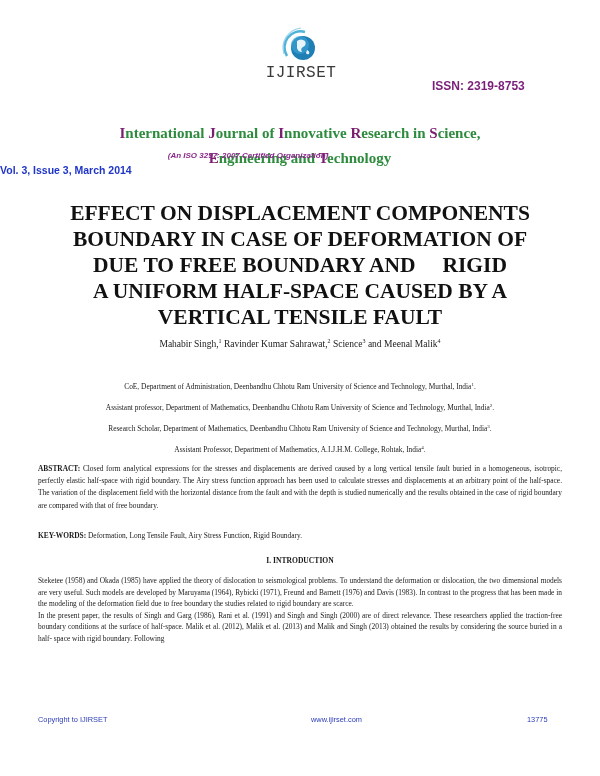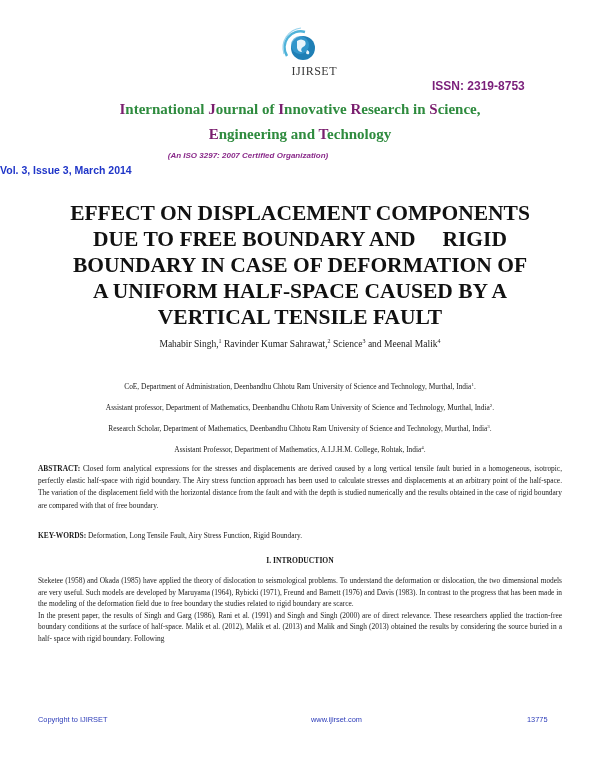--- a/index.html
+++ b/index.html
@@ -1,20 +1,20 @@
 <!DOCTYPE html>
 <html><head>
 <meta charset="utf-8">
 <style>
   html, body { margin: 0; padding: 0; background: #ffffff; }
   body { width: 600px; height: 776px; position: relative; overflow: hidden; font-family: "Liberation Serif", serif; color: #1a1a1a; }
   .logo { position: absolute; left: 265px; top: 26px; width: 72px; height: 52px; }
-  .logo-text { position: absolute; left: 0; top: 38px; width: 72px; text-align: right; font-family: Liberation Serif, serif; font-size: 12px; letter-spacing: 0.5px; color: #3a3a3a; }
+  .logo-text { position: absolute; left: 0; top: 38px; width: 72px; text-align: center; font-family: Liberation Mono, monospace; font-size: 16px; letter-spacing: 0.5px; color: #3a3a3a; }
   .issn { position: absolute; left: 432px; top: 79px; font-family: "Liberation Sans", sans-serif; font-weight: bold; font-size: 12px; color: #7a1e7a; }
-  .journal { position: absolute; left: 0; width: 600px; text-align: center; font-family: "Liberation Serif", serif; font-weight: bold; color: #2e8b3e; font-size: 15px; }
+  .journal { position: absolute; left: 0; width: 600px; text-align: center; font-family: "Liberation Serif", serif; font-weight: bold; color: #2e8b3e; font-size: 15px; margin-top: 24px; }
   .journal .cap { color: #7a1e6e; }
   .j1 { top: 101px; }
   .j2 { top: 126px; }
   .iso { position: absolute; left: 0; width: 496px; top: 151px; text-align: center; font-family: "Liberation Sans", sans-serif; font-style: italic; font-weight: bold; font-size: 8px; color: #8a2a8a; }
   .vol { position: absolute; left: 0; width: 600px; top: 164px; text-align: left; font-family: "Liberation Sans", sans-serif; font-weight: bold; font-size: 10.5px; color: #1f35c8; }
   .title { position: absolute; left: 60px; width: 480px; top: 200px; text-align: center; font-family: "Liberation Serif", serif; font-weight: bold; font-size: 21.5px; line-height: 26px; color: #111; }
   .title div { white-space: pre; }
   .authors { position: absolute; left: 0; width: 600px; top: 338px; text-align: center; font-size: 9.5px; }
   .authors sup { font-size: 6px; }
   .affils { position: absolute; left: 0; width: 600px; top: 376px; text-align: center; font-size: 7.4px; line-height: 18.5px; }
@@ -52,22 +52,22 @@
 </div>
 <div class="journal j2">
   <span class="cap">E</span><span>ngineering and </span><span class="cap">T</span><span>echnology</span>
 </div>
 
 <div class="iso">(An ISO 3297: 2007 Certified Organization)</div>
 <div class="vol">Vol. 3, Issue 3, March 2014</div>
 
 <div class="title">
   <div>EFFECT ON DISPLACEMENT COMPONENTS</div>
+  <div>BOUNDARY IN CASE OF DEFORMATION OF</div>
   <div>DUE TO FREE BOUNDARY AND     RIGID</div>
-  <div>BOUNDARY IN CASE OF DEFORMATION OF</div>
   <div>A UNIFORM HALF-SPACE CAUSED BY A</div>
   <div>VERTICAL TENSILE FAULT</div>
 </div>
 
 <div class="authors">
   <span>Mahabir Singh,</span><sup>1</sup><span> Ravinder Kumar Sahrawat,</span><sup>2</sup><span> Science</span><sup>3</sup><span> and Meenal Malik</span><sup>4</sup>
 </div>
 
 <div class="affils">
   <div><span>CoE, Department of Administration, Deenbandhu Chhotu Ram University of Science and Technology, Murthal, India</span><sup>1</sup><span>.</span></div>

